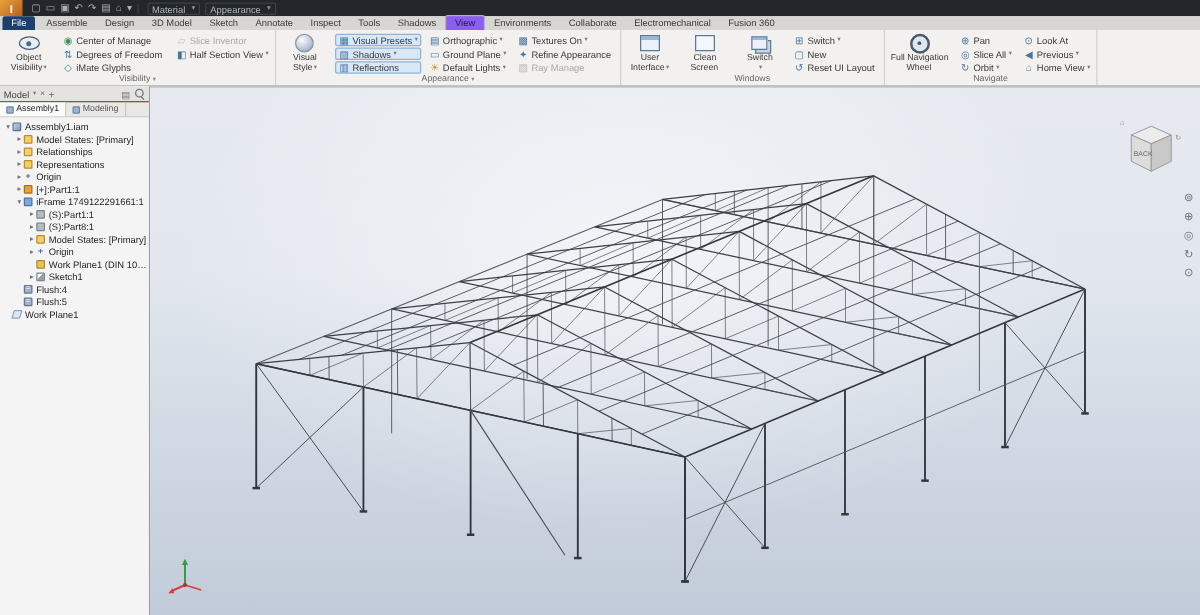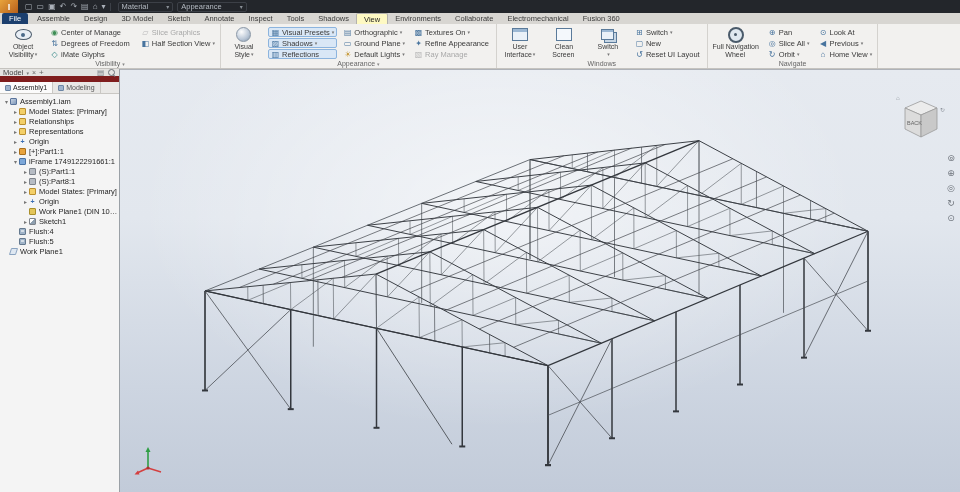--- a/index.html
+++ b/index.html
@@ -5,42 +5,42 @@
   *{margin:0;padding:0;box-sizing:border-box;font-family:"Liberation Sans","DejaVu Sans",sans-serif}
   html,body{width:960px;height:492px;overflow:hidden;background:#202328}
   .app{width:960px;height:492px;display:flex;flex-direction:column;font-size:8px;color:#333;background:#f2f1ef}
 
   
   .titlebar{height:13px;background:#23262b;display:flex;align-items:center;color:#c8ccd2;flex:0 0 auto;gap:4px}
   .logo{width:18px;height:13px;background:linear-gradient(135deg,#e8a33b,#b75f1b);color:#fff;font-weight:bold;font-size:9px;display:flex;align-items:center;justify-content:center;flex:0 0 auto}
   .qat{display:flex;align-items:center;gap:4px;margin-left:3px}
   .qi{font-size:8px;color:#aab0b8;line-height:13px;cursor:default}
   .qsep{width:1px;height:8px;background:#3c4047}
-  .qdd{display:flex;align-items:center;gap:18px;color:#b4bac2;font-size:7.5px;padding:0 3px;border:1px solid #3c4047;border-radius:2px;height:10px}
+  .qdd{display:flex;gap:5px;color:#b4bac2;font-size:7.5px;padding:0 3px;border:1px solid #3c4047;border-radius:2px;height:10px}
   .qdd .caret{font-size:6px;color:#8a9097}
   .tb-center{flex:1;display:flex;justify-content:center;align-items:center;gap:18px;font-size:8.5px;color:#d8dbdf;white-space:nowrap}
   .tb-right{display:flex;align-items:center;gap:8px;margin-right:4px}
   .searchbox{display:flex;align-items:center;gap:4px;color:#8d939b;font-size:8px;white-space:nowrap}
   .userbox{display:flex;align-items:center;gap:3px;color:#c2c7cd;font-size:8px;white-space:nowrap}
   .appicon{width:9px;height:9px;border-radius:2px;background:#3f6fb3}
   .helpicon{width:9px;height:9px;border-radius:50%;border:1px solid #8a9097;color:#aab0b8;font-size:7px;display:flex;align-items:center;justify-content:center}
   .winbtns{display:flex;align-items:center;gap:7px;margin-left:4px}
   .wb{color:#d4d8dc;font-size:8px}
   .css-mag{position:relative;width:8px;height:8px;display:inline-block}
   .css-mag::before{content:"";position:absolute;left:0;top:0;width:5px;height:5px;border:1px solid currentColor;border-radius:50%}
   .css-mag::after{content:"";position:absolute;left:5px;top:5.5px;width:3px;height:1px;background:currentColor;transform:rotate(45deg);transform-origin:left center}
   .css-person{position:relative;width:8px;height:8px;display:inline-block}
   .css-person::before{content:"";position:absolute;top:0;left:2.5px;width:3px;height:3px;border-radius:50%;background:currentColor}
   .css-person::after{content:"";position:absolute;bottom:0;left:1px;width:6px;height:3px;border-radius:3px 3px 0 0;background:currentColor}
 
   
-  .tabrow{height:11px;background:#d8d6d2;display:flex;align-items:flex-start;padding-left:2px;flex:0 0 auto}
+  .tabrow{height:11px;background:#d8d6d2;display:flex;align-items:flex-end;padding-left:2px;flex:0 0 auto}
   .rtab{padding:1px 7px;font-size:7.5px;color:#3b3b3b;white-space:nowrap;cursor:default}
   .rtab[data-state="file"]{background:#1c3f6e;color:#fff;border-radius:2px 2px 0 0;margin-right:2px}
-  .rtab[data-state="active"]{background:#fef9c3;border:1px solid #b3b1ad;border-bottom:none;border-radius:2px 2px 0 0;color:#1f1f1f}
+  .rtab[data-state="active"]{background:#8b5cf6;border:1px solid #b3b1ad;border-bottom:none;border-radius:2px 2px 0 0;color:#1f1f1f}
 
   
   .ribbon{height:45px;background:#f2f1ef;border-bottom:1px solid #c5c3bf;display:flex;flex:0 0 auto}
   .rpanel{display:flex;flex-direction:column;border-right:1px solid #d4d2ce;padding:1px 2px 0 2px}
   .rp-body{flex:1;display:flex;gap:3px}
   .rp-footer{height:9px;display:flex;align-items:center;justify-content:center;gap:2px;font-size:7px;color:#666;cursor:default}
   .fcaret{font-size:5px;color:#888}
   .bigrow{display:flex;gap:2px}
   .bigbtn{width:42px;display:flex;flex-direction:column;align-items:center;justify-content:flex-start;padding-top:2px;gap:1px;cursor:default}
   .bb-t{font-size:7px;color:#3a3a3a;line-height:7px;white-space:nowrap}
@@ -69,21 +69,21 @@
   .bb-ic[data-icon="window"]::before,.bb-ic[data-icon="window-clean"]::before{content:"";width:14px;height:11px;border:1px solid #5a7a9a;background:linear-gradient(#9cb8d4 3px,#eaf1f8 3px)}
   .bb-ic[data-icon="window-clean"]::before{background:#f4f8fc}
   .bb-ic[data-icon="window-switch"]::before{content:"";width:11px;height:9px;border:1px solid #5a7a9a;background:linear-gradient(#9cb8d4 2px,#eaf1f8 2px);box-shadow:3px 3px 0 -1px #c7d6e4,3px 3px 0 0 #5a7a9a}
   .bb-ic[data-icon="wheel"]{position:relative}
   .bb-ic[data-icon="wheel"]::before{content:"";width:12px;height:12px;border-radius:50%;border:2px solid #4a5a6a;background:#dfe8f0}
   .bb-ic[data-icon="wheel"]::after{content:"";position:absolute;width:3px;height:3px;border-radius:50%;background:#4a5a6a}
 
   
   .main{flex:1;display:flex;min-height:0}
   .browser{width:120px;background:#f2f2f2;border-right:1px solid #9aa0a6;display:flex;flex-direction:column;flex:0 0 auto}
-  .bheader{height:13px;background:#e4e3e1;border-bottom:6px solid #7f1d1d;display:flex;align-items:center;padding:0 3px;gap:3px;font-size:7.5px;color:#444}
+  .bheader{height:13px;background:#e4e3e1;border-bottom:1px solid #7f1d1d;display:flex;align-items:center;padding:0 3px;gap:3px;font-size:7.5px;color:#444}
   .bh-caret{font-size:5px;color:#777}
   .bh-x{font-size:7px;color:#666}
   .bh-plus{font-size:8px;color:#666}
   .bh-right{margin-left:auto;display:flex;gap:4px;align-items:center;color:#6d737a}
   .btabs{height:12px;display:flex;border-bottom:1px solid #c9c7c3;background:#e9e8e6}
   .btab{display:flex;align-items:center;gap:2px;padding:0 5px;font-size:7px;color:#555;border-right:1px solid #c9c7c3}
   .btab[data-state="active"]{background:#fbfbfb;color:#1f1f1f}
   .btab-ic{width:6px;height:6px;border-radius:1px;background:#9fb4cd;border:1px solid #6c86a5}
   .tree{flex:1;overflow:hidden;padding-top:2px;background:#f4f4f4}
   .trow{display:flex;align-items:center;height:10px;white-space:nowrap;cursor:default}
@@ -198,21 +198,21 @@
             <div class="sbtn" data-name="imate-glyphs-button" data-state="normal">
               <span class="ic" data-name="button-icon">◇</span>
               <span class="lbl" data-name="button-label">iMate Glyphs</span>
               <span class="caret" data-name="chevron-down-icon"></span>
             </div>
           </div>
         <div class="scol">
 
         <div class="sbtn" data-name="slice-graphics-button" data-state="disabled">
               <span class="ic" data-name="button-icon">▱</span>
-              <span class="lbl" data-name="button-label">Slice Graphics</span>
+              <span class="lbl" data-name="button-label">Slice Inventor</span>
               <span class="caret" data-name="chevron-down-icon"></span>
             </div>
             <div class="sbtn" data-name="half-section-view-button" data-state="normal">
               <span class="ic" data-name="button-icon">◧</span>
               <span class="lbl" data-name="button-label">Half Section View</span>
               <span class="caret" data-name="chevron-down-icon">▾</span>
             </div>
           </div>
       </div>
       <div class="rp-footer" data-name="panel-footer-visibility">

